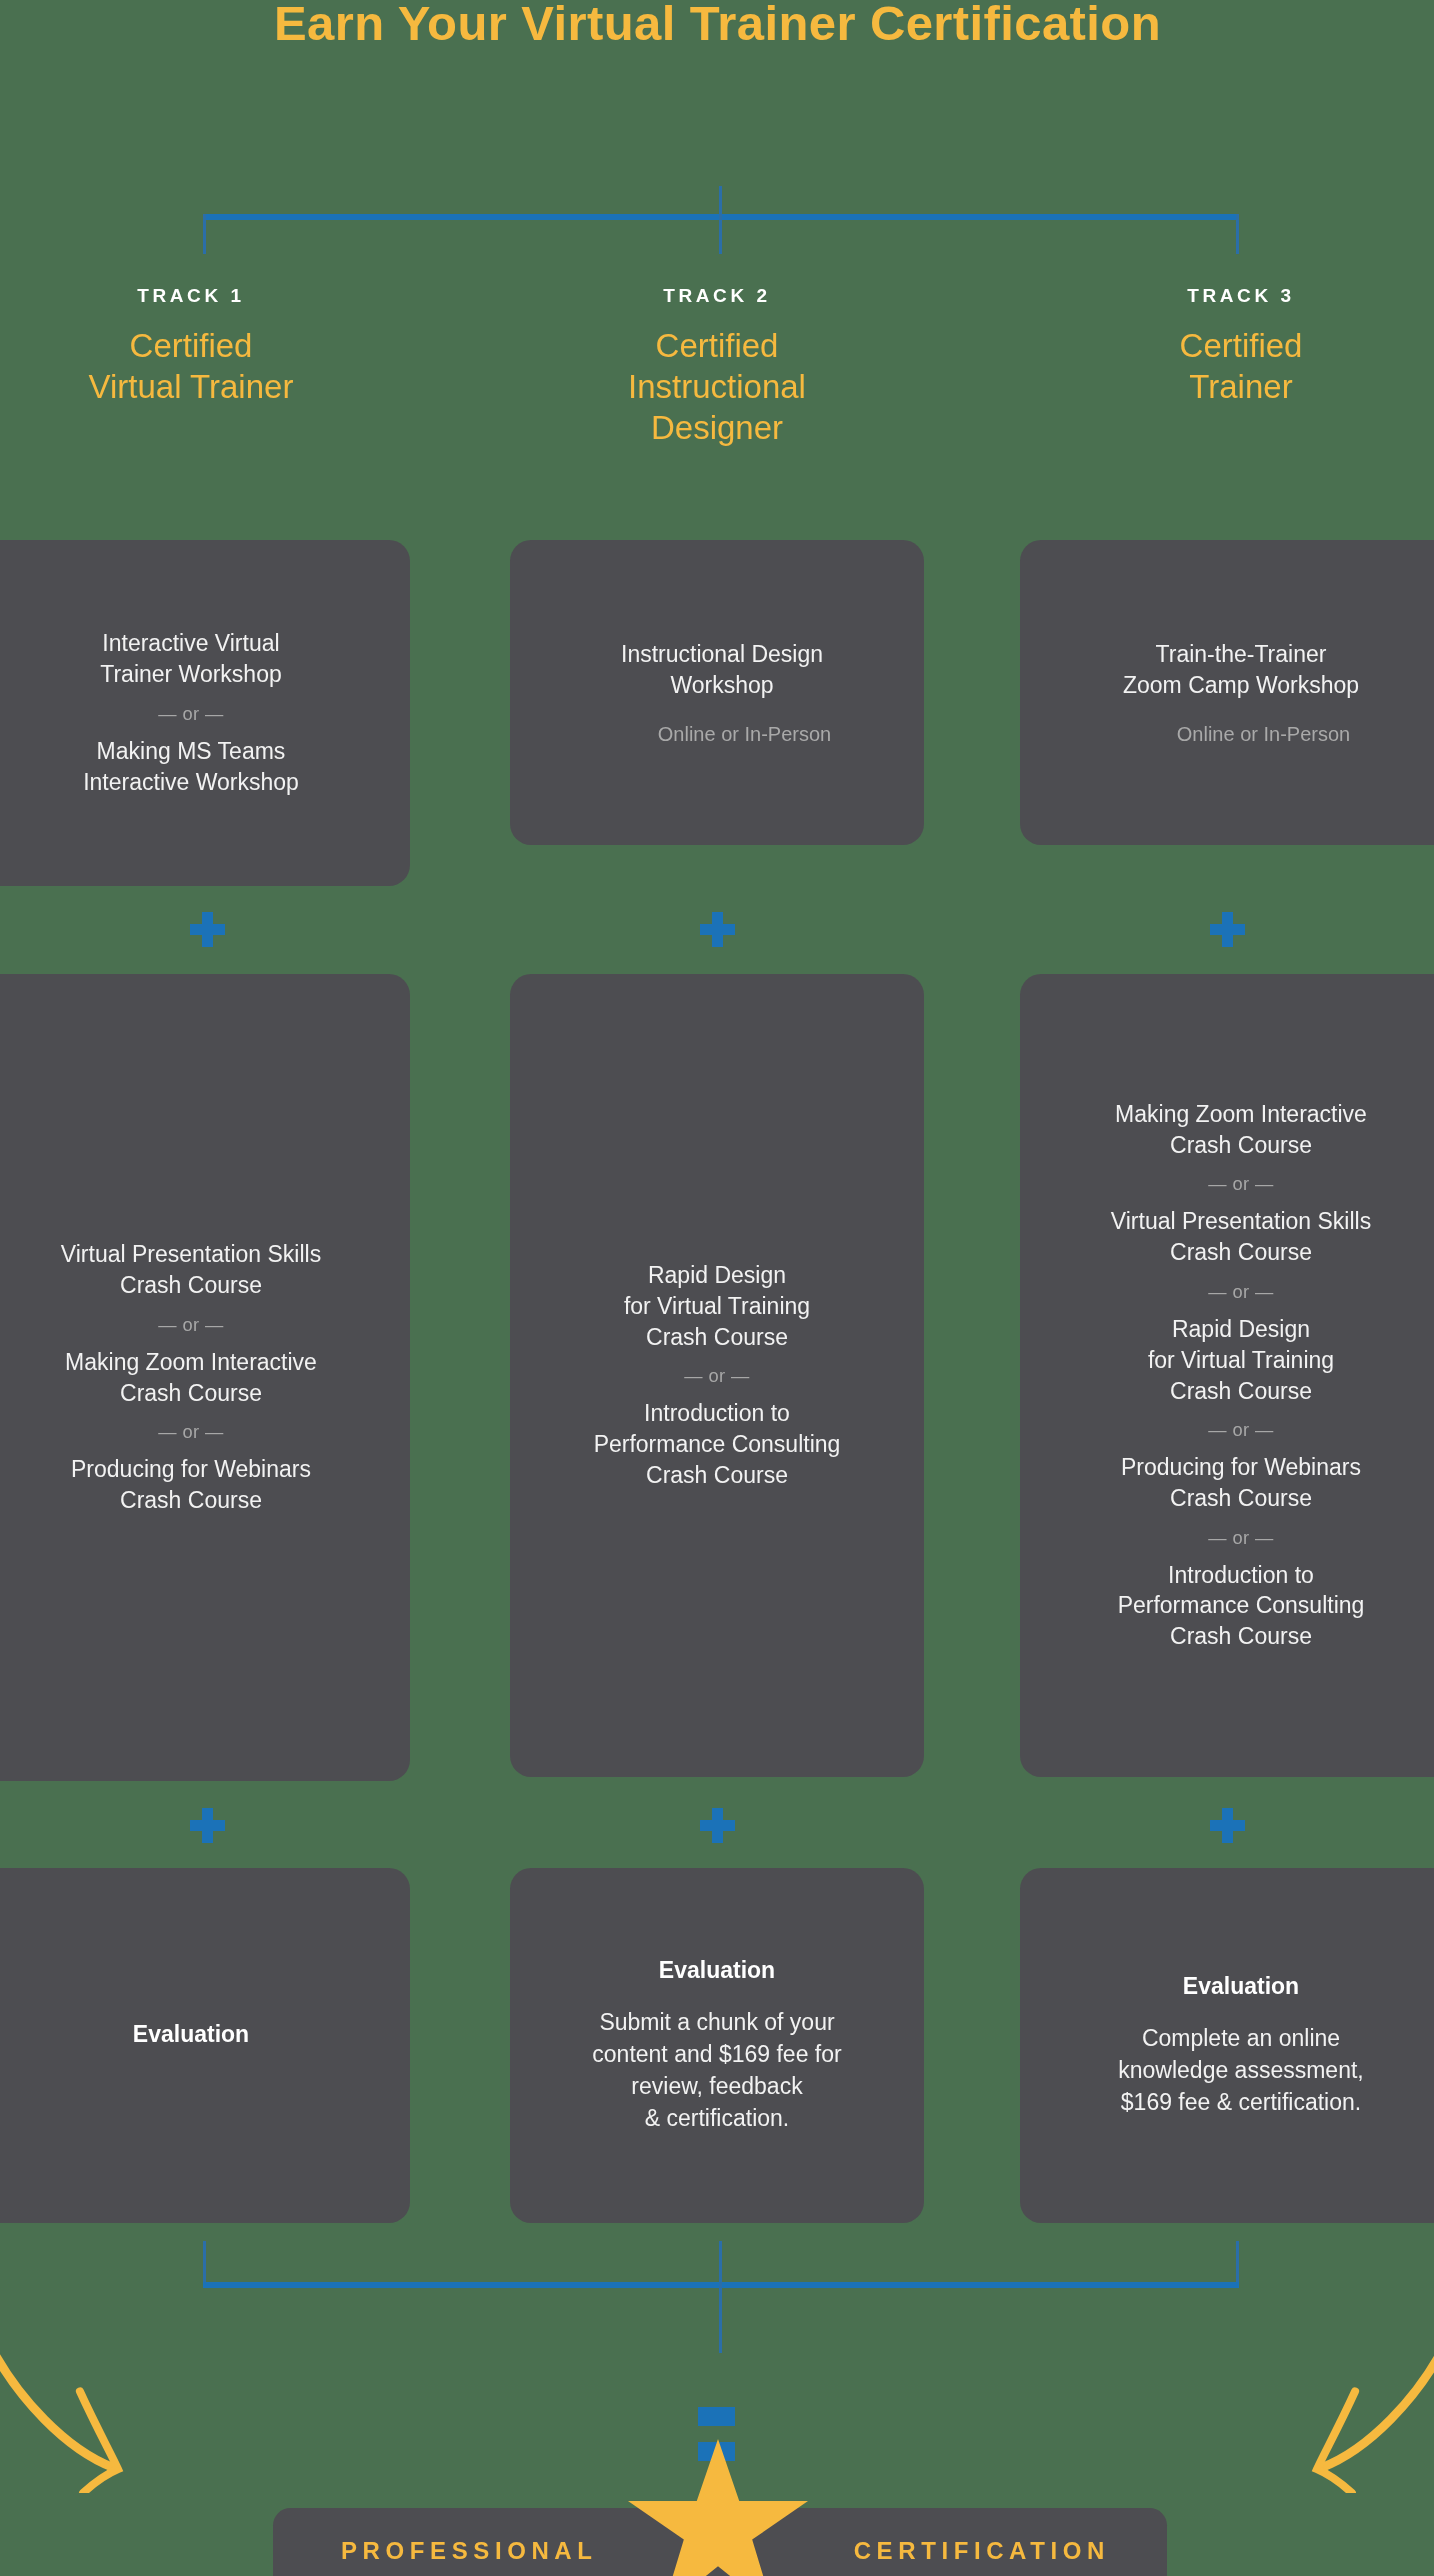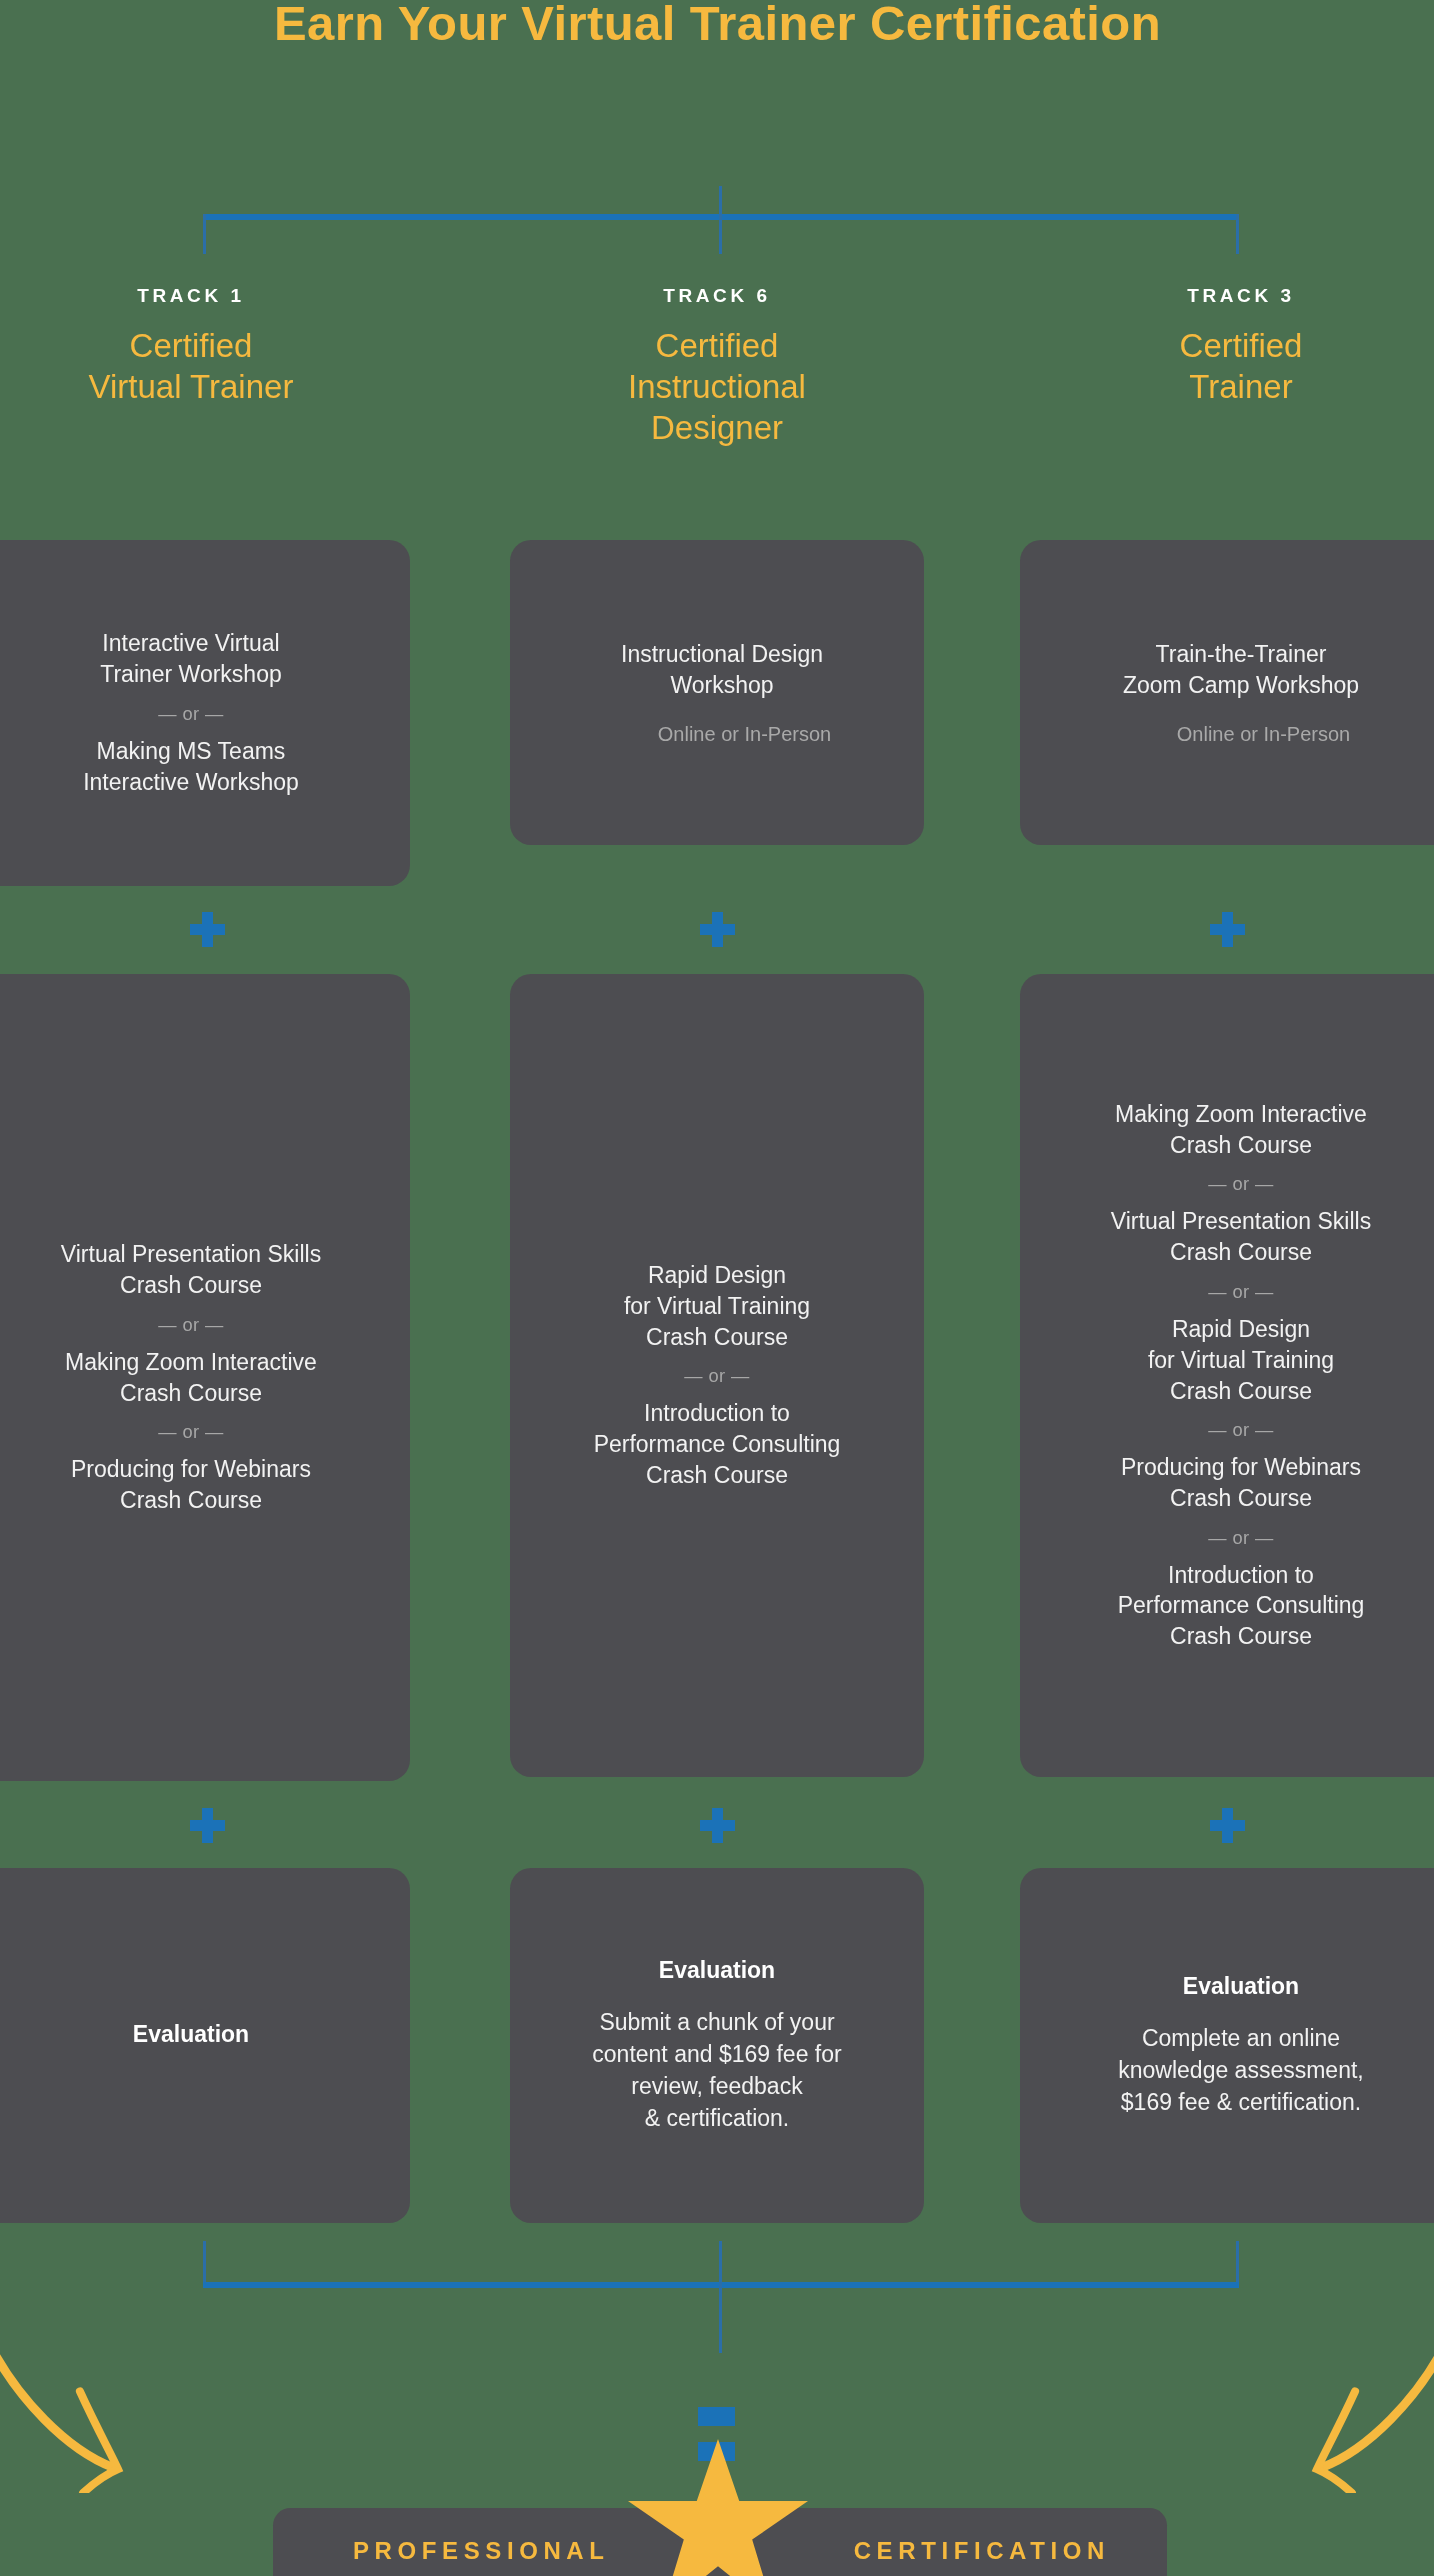--- a/index.html
+++ b/index.html
@@ -193,21 +193,21 @@
     border-radius: 17.5px;
   }
   .banner .btxt {
     position: absolute;
     top: 29px;
     color: #f6b93f;
     font-size: 24px;
     font-weight: bold;
     letter-spacing: 5.6px;
   }
-  .banner .btxt.left  { left: 80px; }
+  .banner .btxt.left  { left: 68px; }
   .banner .btxt.right { right: 57px; }
 
   .star {
     position: absolute;
     left: 628px;
     top: 2439px;
     width: 180px;
     height: 172px;
     background: #f6b93f;
     clip-path: polygon(50% 0%, 61.8% 36%, 100% 36%, 69% 58.5%, 81% 100%, 50% 74%, 19% 100%, 31% 58.5%, 0% 36%, 38.2% 36%);
@@ -233,21 +233,21 @@
     <div class="leg r"></div>
   </div>
 
   <div class="track-head" style="left:-28px; width:438px;">
     <div class="kicker">TRACK 1</div>
     <div class="tname" style="white-space:pre-line">Certified
 Virtual Trainer</div>
   </div>
 
   <div class="track-head" style="left:510px; width:414px;">
-    <div class="kicker">TRACK 6</div>
+    <div class="kicker">TRACK 2</div>
     <div class="tname" style="white-space:pre-line">Certified
 Instructional
 Designer</div>
   </div>
 
   <div class="track-head" style="left:1020px; width:442px;">
     <div class="kicker">TRACK 3</div>
     <div class="tname" style="white-space:pre-line">Certified
 Trainer</div>
   </div>

